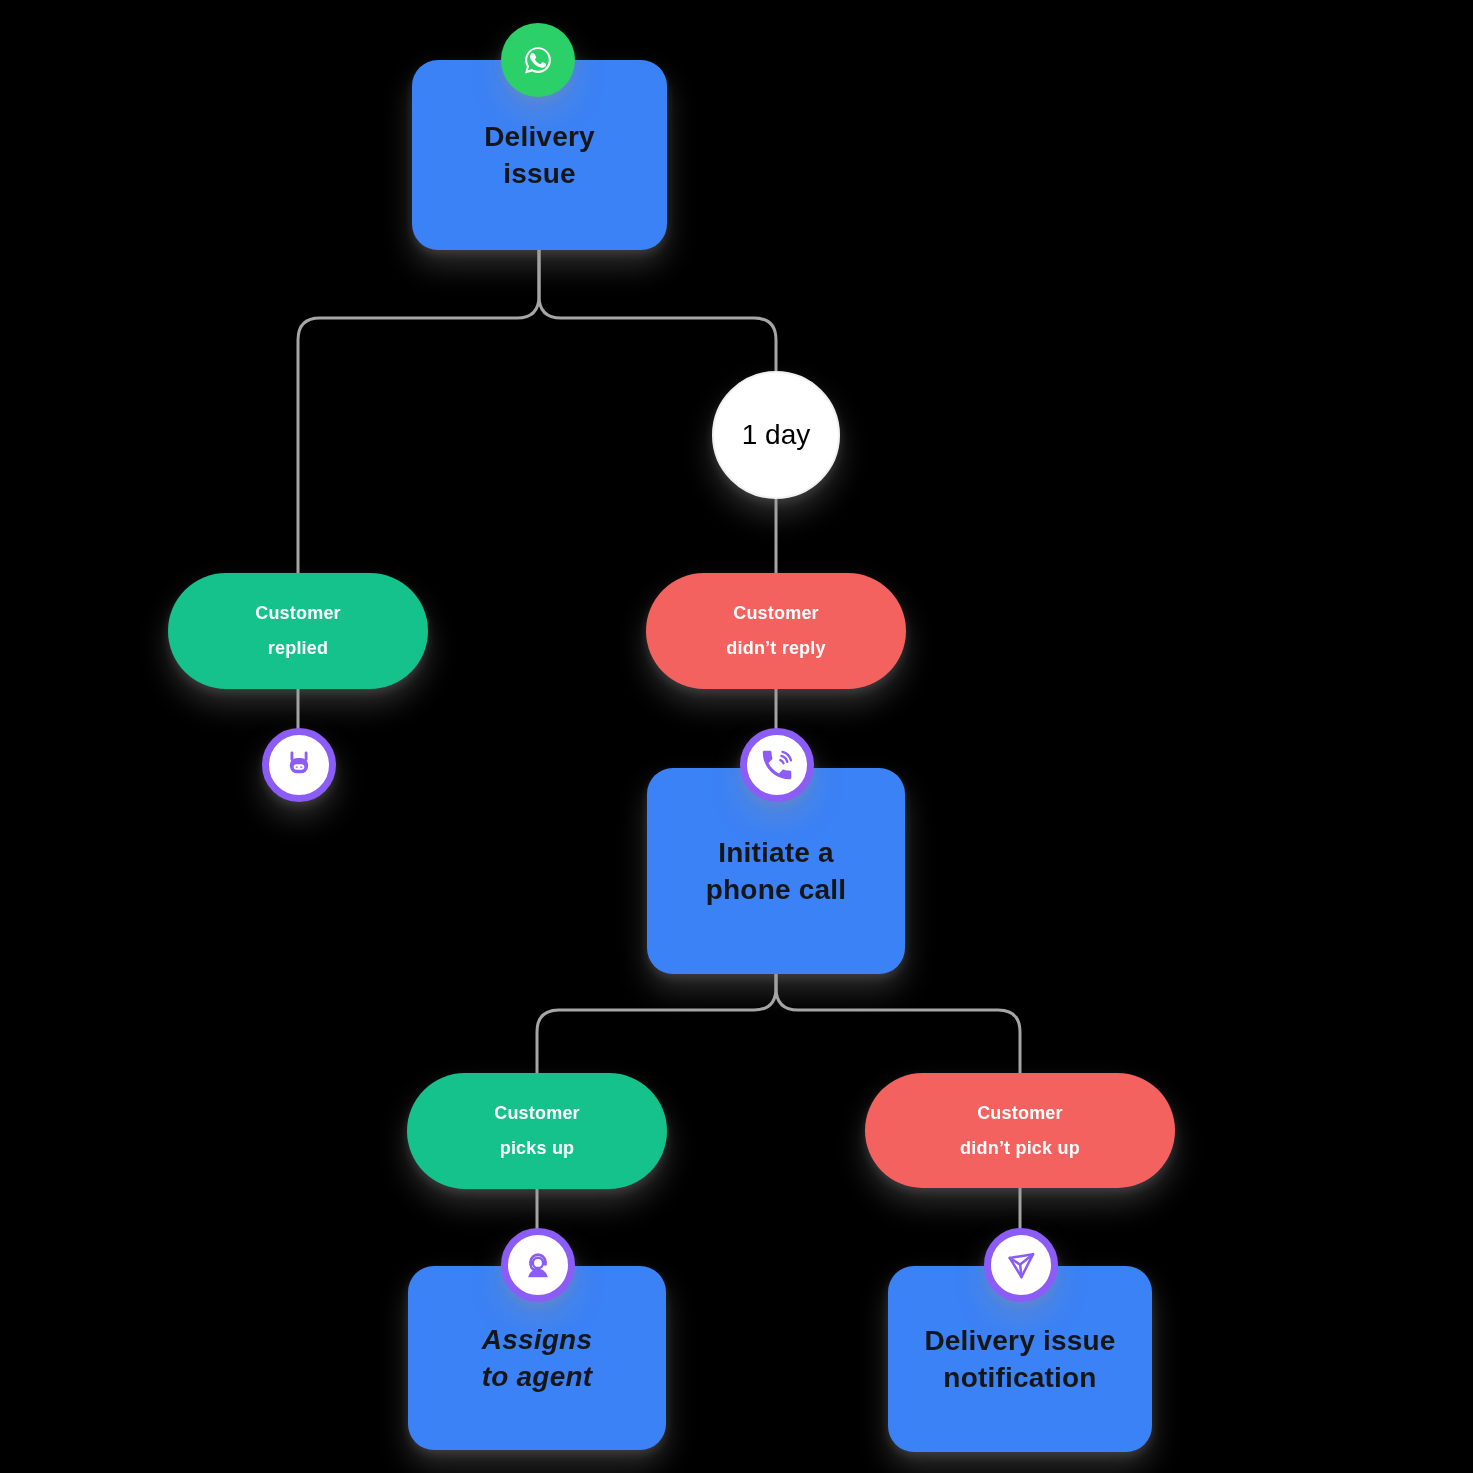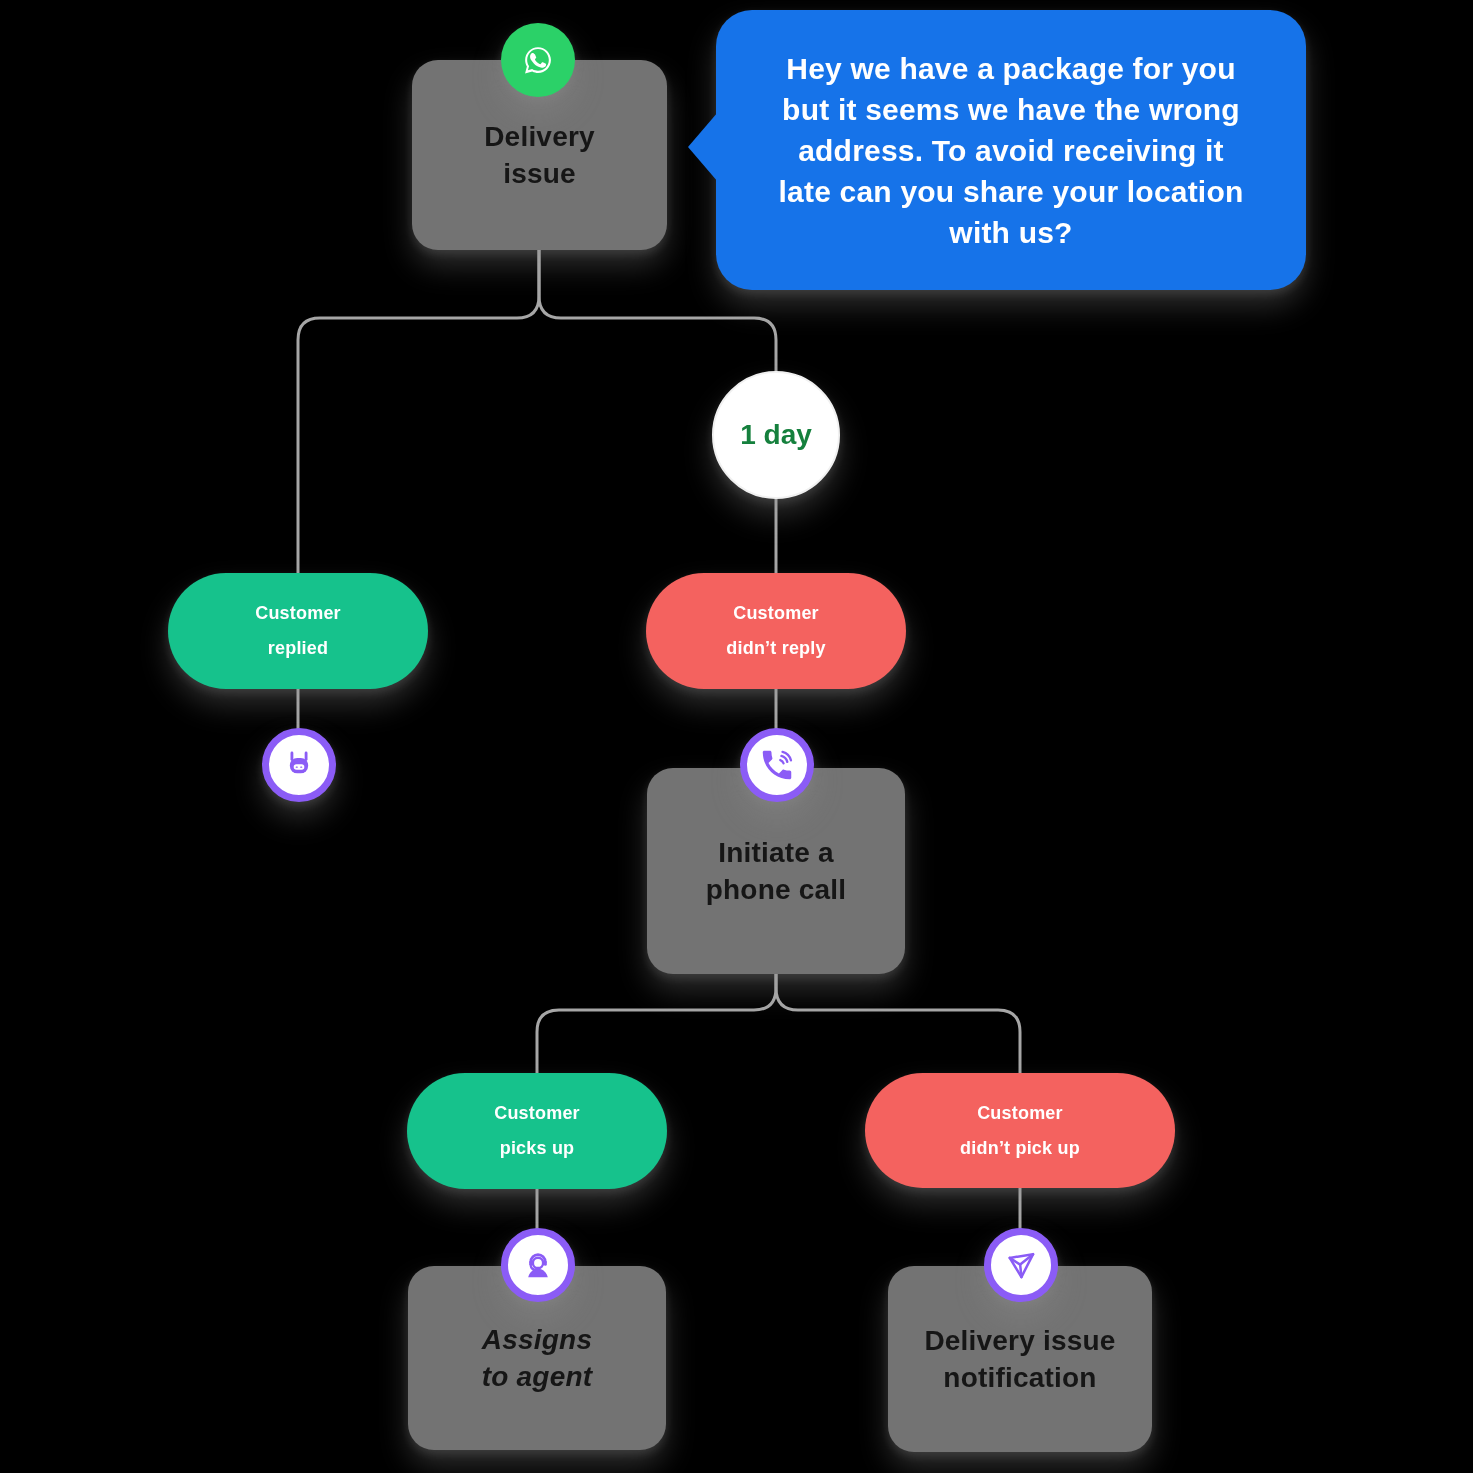--- a/index.html
+++ b/index.html
@@ -6,21 +6,21 @@
   .canvas{
     position:relative;width:1473px;height:1473px;background:#000000;overflow:hidden;
     font-family:"Liberation Sans","DejaVu Sans",sans-serif;
   }
   .connectors{position:absolute;left:0;top:0;width:1473px;height:1473px;z-index:1;}
   .connectors path{stroke:#A6A6A6;stroke-width:3;fill:none;stroke-linecap:round;}
 
   .shadowed{box-shadow:0 16px 30px rgba(150,150,150,.30),0 4px 10px rgba(140,140,140,.22);}
 
   .card{
-    position:absolute;background:#737373;border-radius:26px;z-index:2;
+    position:absolute;background:#3b82f6;border-radius:26px;z-index:2;
     display:flex;align-items:center;justify-content:center;
   }
   .card .label{
     white-space:pre-line;text-align:center;color:#161616;
     font-size:28px;line-height:37px;font-weight:700;letter-spacing:.2px;
   }
   .card-root{left:412px;top:60px;width:255px;height:190px;}
   .card-send-bot{left:169px;top:768px;width:258px;height:206px;}
   .card-initiate{left:647px;top:768px;width:258px;height:206px;}
   .card-assigns{left:408px;top:1266px;width:258px;height:184px;font-style:italic;}
@@ -39,21 +39,21 @@
   .pill-replied{left:168px;top:573px;width:260px;height:116px;}
   .pill-no-reply{left:646px;top:573px;width:260px;height:116px;}
   .pill-picks-up{left:407px;top:1073px;width:260px;height:116px;}
   .pill-no-pickup{left:865px;top:1073px;width:310px;height:115px;}
 
   .timer{
     position:absolute;left:712px;top:371px;width:128px;height:128px;border-radius:50%;
     background:#FFFFFF;border:2px solid #F1F1F1;box-sizing:border-box;z-index:2;
     display:flex;align-items:center;justify-content:center;
   }
-  .timer .label{color:#15803d;font-size:28px;font-weight:700;}
+  .timer .label{color:#000000;font-size:28px;font-weight:400;}
 
   .badge{
     position:absolute;width:74px;height:74px;border-radius:50%;z-index:3;
     display:flex;align-items:center;justify-content:center;box-sizing:border-box;
   }
   .badge-whatsapp{left:501px;top:23px;background:#2BD168;}
   .badge-ring{background:#FFFFFF;border:7px solid #8B5CF6;}
   .badge svg{display:block;}
   .badge-bot{left:262px;top:728px;}
   .badge-phone{left:740px;top:728px;}
@@ -95,28 +95,20 @@
     <svg width="46" height="46" viewBox="0 0 48 48">
       <path fill="#FFFFFF" d="M24 10.6c-7.4 0-13.4 6-13.4 13.4 0 2.4.6 4.7 1.8 6.7L10.5 38l7.5-2c1.9 1 4 1.6 6.1 1.6 7.4 0 13.4-6 13.4-13.5 0-7.4-6-13.5-13.5-13.5zm0 24.6c-2 0-4-.5-5.7-1.5l-.4-.3-4.4 1.2 1.2-4.3-.3-.4c-1.1-1.8-1.7-3.9-1.7-6 0-6.2 5.1-11.3 11.3-11.3 6.2 0 11.3 5.1 11.3 11.3S30.2 35.2 24 35.2z"></path>
       <path fill="#FFFFFF" d="M19.6 17.2c-.3-.6-.6-.6-.8-.6h-.7c-.2 0-.7.1-1 .5-.4.4-1.4 1.4-1.4 3.4s1.5 4 1.7 4.2c.2.3 2.9 4.6 7.1 6.3 3.5 1.4 4.2 1.1 5 1 .7-.1 2.4-1 2.7-1.9.3-1 .3-1.8.2-1.9-.1-.2-.3-.3-.7-.5-.4-.2-2.4-1.2-2.7-1.3-.4-.1-.6-.2-.9.2-.3.4-1 1.3-1.3 1.6-.2.3-.5.3-.8.1-.4-.2-1.6-.6-3-1.9-1.1-1-1.9-2.2-2.1-2.6-.2-.4 0-.6.2-.8.2-.2.4-.5.6-.7.2-.2.2-.4.4-.6.1-.3 0-.5 0-.7l-1.2-2.8z"></path>
     </svg>
   </div>
   <div class="card card-root shadowed">
     <span class="label">Delivery
 issue</span>
   </div>
 
-  <div class="bubble shadowed">
-    <div class="bubble-tail"></div>
-    <span class="bubble-text">Hey we have a package for you
-but it seems we have the wrong
-address. To avoid receiving it
-late can you share your location
-with us?</span>
-  </div>
 
   <div class="timer shadowed">
     <span class="label">1 day</span>
   </div>
 
   <div class="pill pill-green pill-replied shadowed">
     <span class="label">Customer
 replied</span>
   </div>
   <div class="badge badge-ring badge-bot shadowed">

